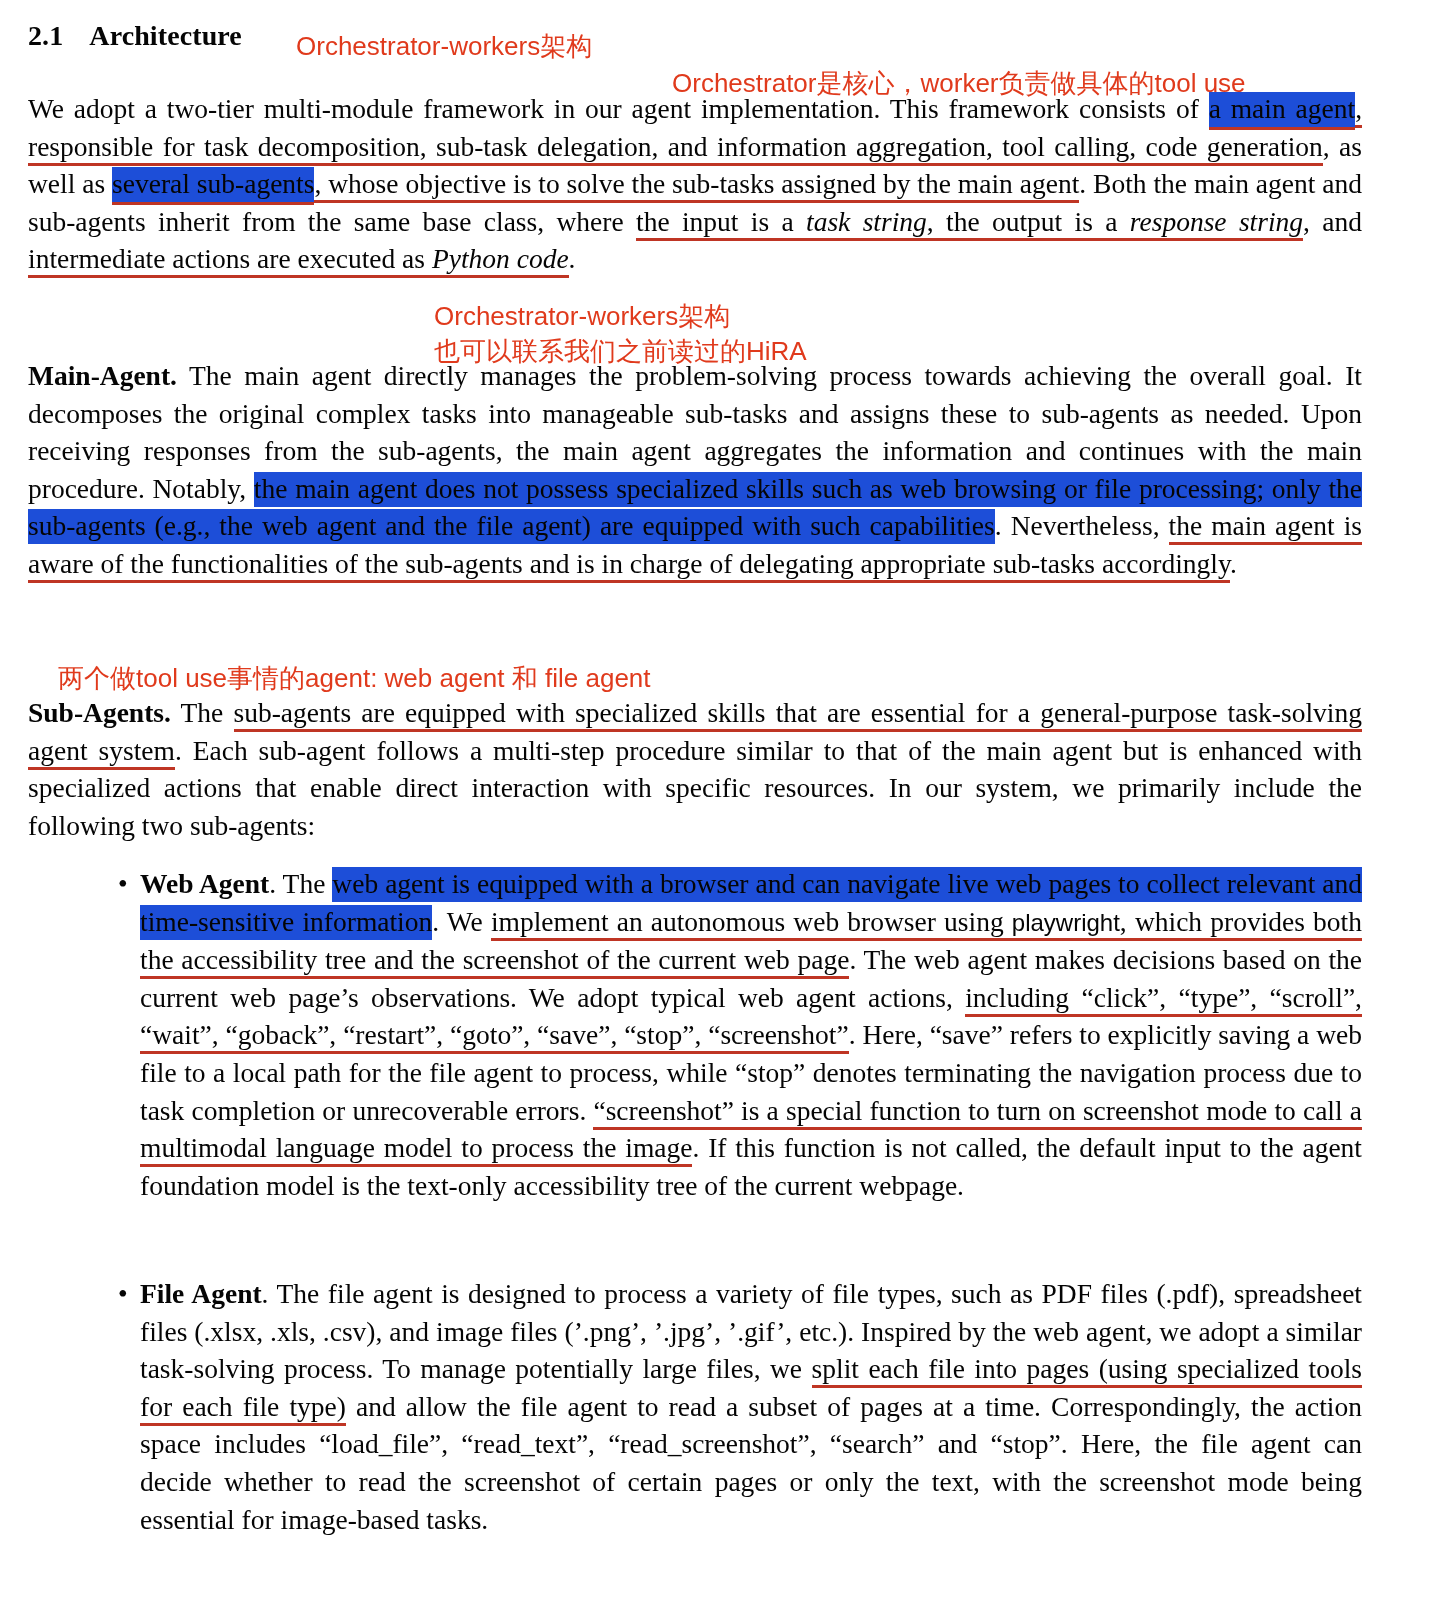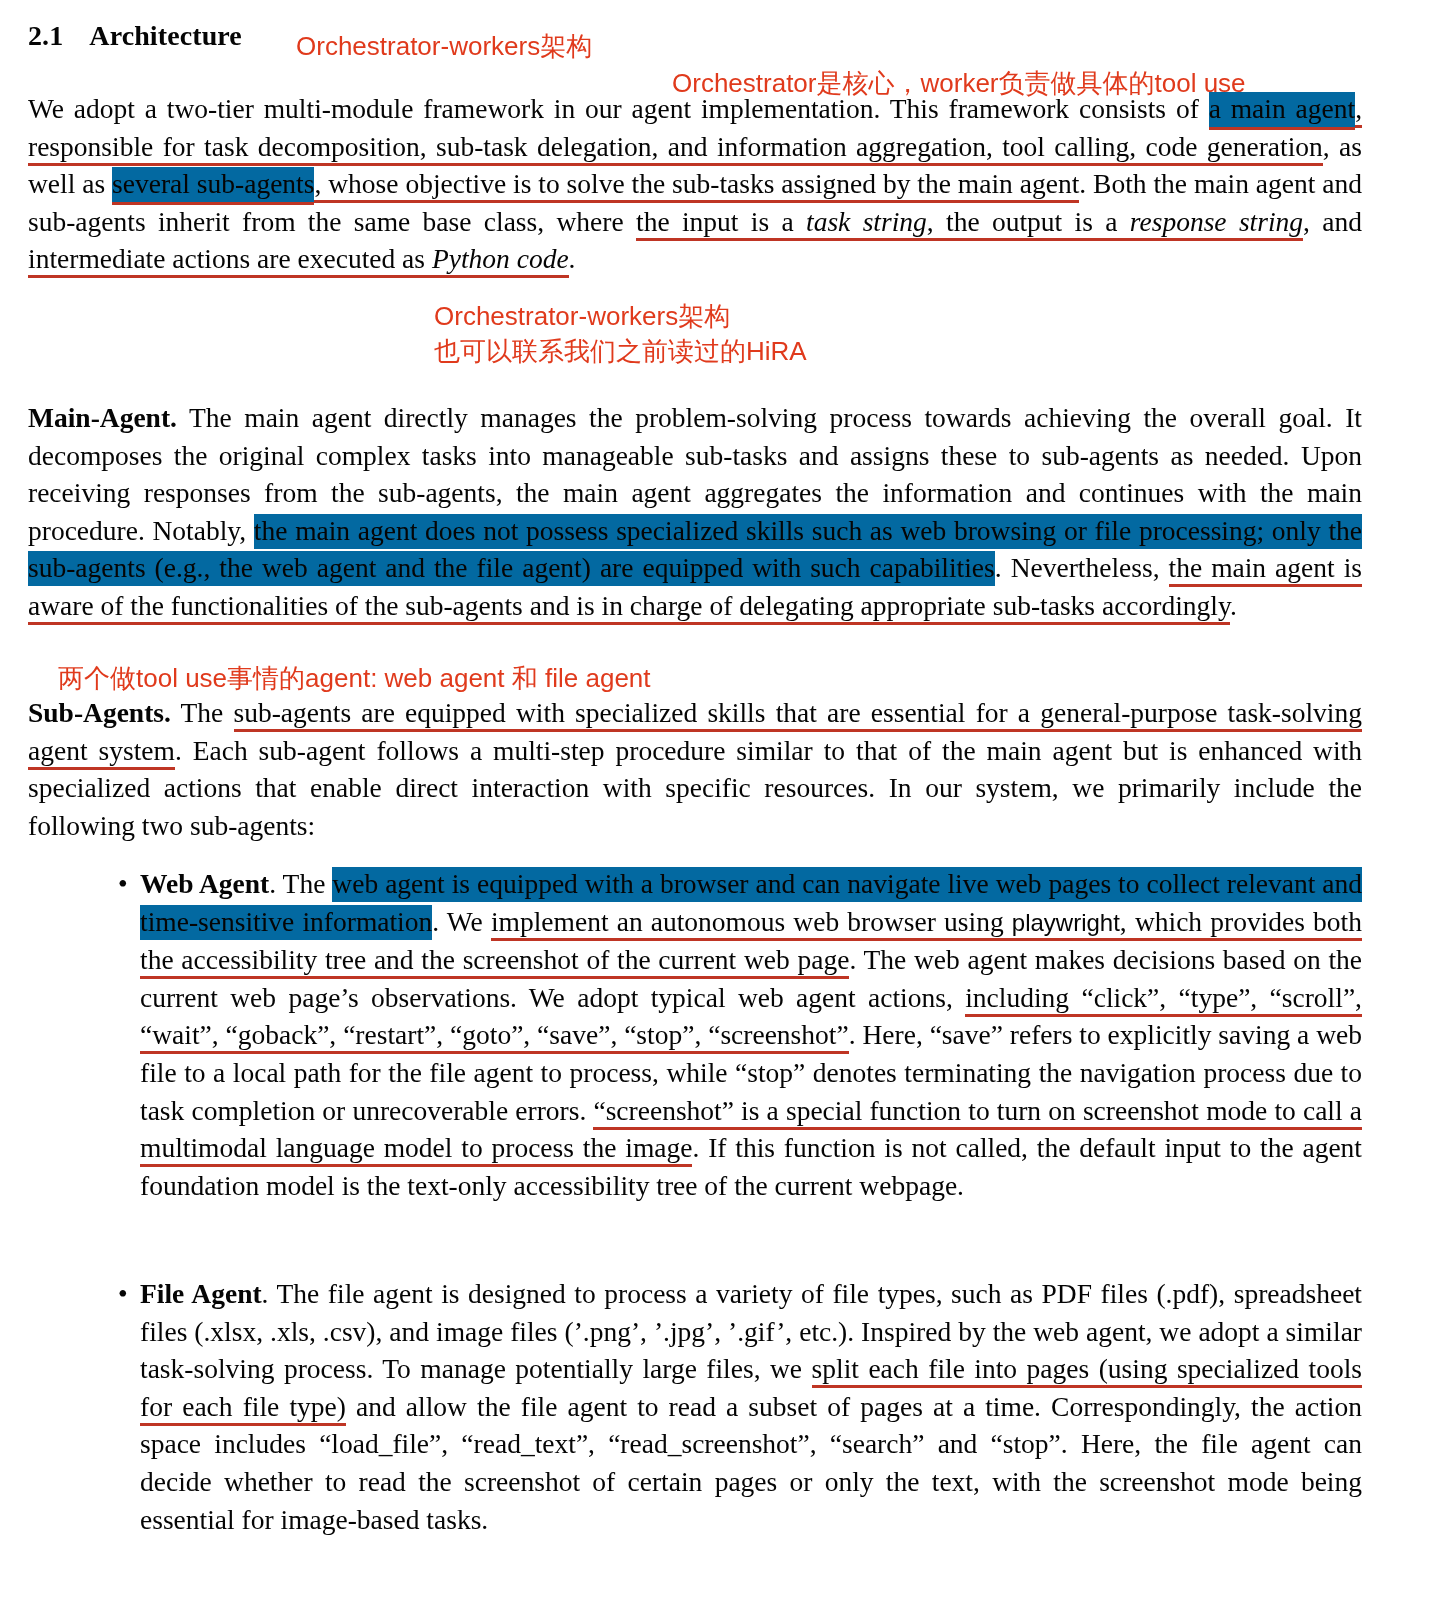--- a/index.html
+++ b/index.html
@@ -56,21 +56,21 @@
     left: 28px;
     width: 1334px;
     font-size: 27.5px;
     line-height: 37.6px;
     text-align: justify;
     text-align-last: left;
     -webkit-hyphens: none;
     hyphens: none;
   }
   .p1 { top: 90px; }
-  .p2 { top: 357px; margin-top: 42px; }
+  .p2 { top: 357px; }
   .p3 { top: 694px; }
 
   .bullet-block {
     position: absolute;
     left: 118px;
     width: 1244px;
     font-size: 27.5px;
     line-height: 37.6px;
     text-align: justify;
     text-align-last: left;
@@ -96,21 +96,21 @@
 
   
   .u {
     border-bottom: 3px solid #bf3524;
     padding-bottom: 1px;
     box-decoration-break: clone;
     -webkit-box-decoration-break: clone;
   }
   
   .hl {
-    background: #0369a1;
+    background: #1d4ed8;
     box-decoration-break: clone;
     -webkit-box-decoration-break: clone;
     padding: 1px 0 3px 0;
   }
   .hl.u { border-bottom: 3px solid #bf3524; }
 </style>
 </head>
 <body>
 
 <div class="page">

